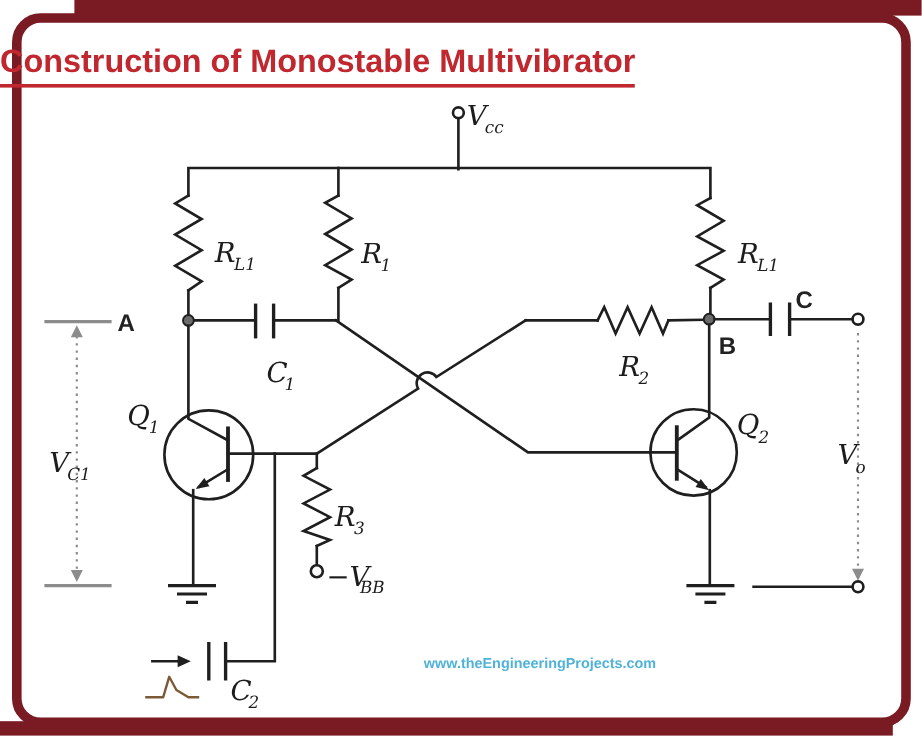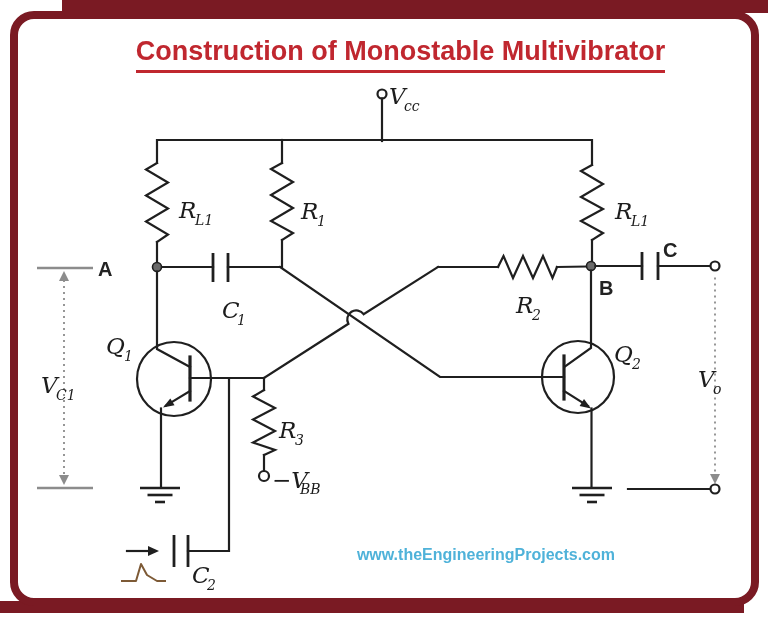--- a/index.html
+++ b/index.html
@@ -2,25 +2,25 @@
 <html><head>
 <meta charset="utf-8">
 <style>
   html,body{margin:0;padding:0;}
   body{width:768px;height:619px;background:#ffffff;position:relative;overflow:hidden;
        font-family:"Liberation Sans",sans-serif;}
   .frame{position:absolute;left:10px;top:11px;right:9px;bottom:13px;
          border:8px solid var(--border,#7a1a23);border-radius:24px;}
   .frame-bar-top{position:absolute;left:62px;top:0;right:0;height:13px;background:var(--border,#7a1a23);}
   .frame-bar-bottom{position:absolute;left:0;bottom:6px;right:24px;height:12px;background:var(--border,#7a1a23);}
-  .title-wrap{position:absolute;left:0;right:0;top:36px;text-align:center;padding-left:33px;}
+  .title-wrap{position:absolute;left:0;right:0;top:36px;text-align:left;}
   .title{display:inline-block;color:var(--title,#c0272f);font-weight:bold;font-size:27px;
          letter-spacing:0px;border-bottom:3px solid var(--title,#c0272f);padding-bottom:3px;}
-  .website{position:absolute;left:285px;width:330px;top:546px;text-align:right;
-           color:var(--website,#4fb2d9);font-size:16px;font-weight:600;}
+  .website{position:absolute;left:285px;width:330px;top:546px;text-align:center;
+           color:var(--website,#4fb2d9);font-size:12px;font-weight:600;}
   svg{position:absolute;left:0;top:0;}
   .wire{stroke:var(--wire,#1f1f1f);stroke-width:2.2;fill:none;stroke-linecap:square;stroke-linejoin:miter;}
   .bar{stroke:var(--wire,#1f1f1f);stroke-width:3.2;fill:none;stroke-linecap:square;}
   .plate{stroke:var(--wire,#1f1f1f);stroke-width:2.8;fill:none;stroke-linecap:butt;}
   .gnd{stroke:var(--wire,#1f1f1f);stroke-width:2.6;fill:none;stroke-linecap:butt;}
   .node{fill:#6a6a6a;stroke:var(--wire,#1f1f1f);stroke-width:1.6;}
   .term{fill:#ffffff;stroke:var(--wire,#1f1f1f);stroke-width:2.2;}
   .ahead{fill:var(--wire,#1f1f1f);stroke:none;}
   .meas{stroke:var(--measure,#8c8c8c);fill:none;}
   .meas-bar{stroke-width:2.6;stroke-linecap:butt;}

